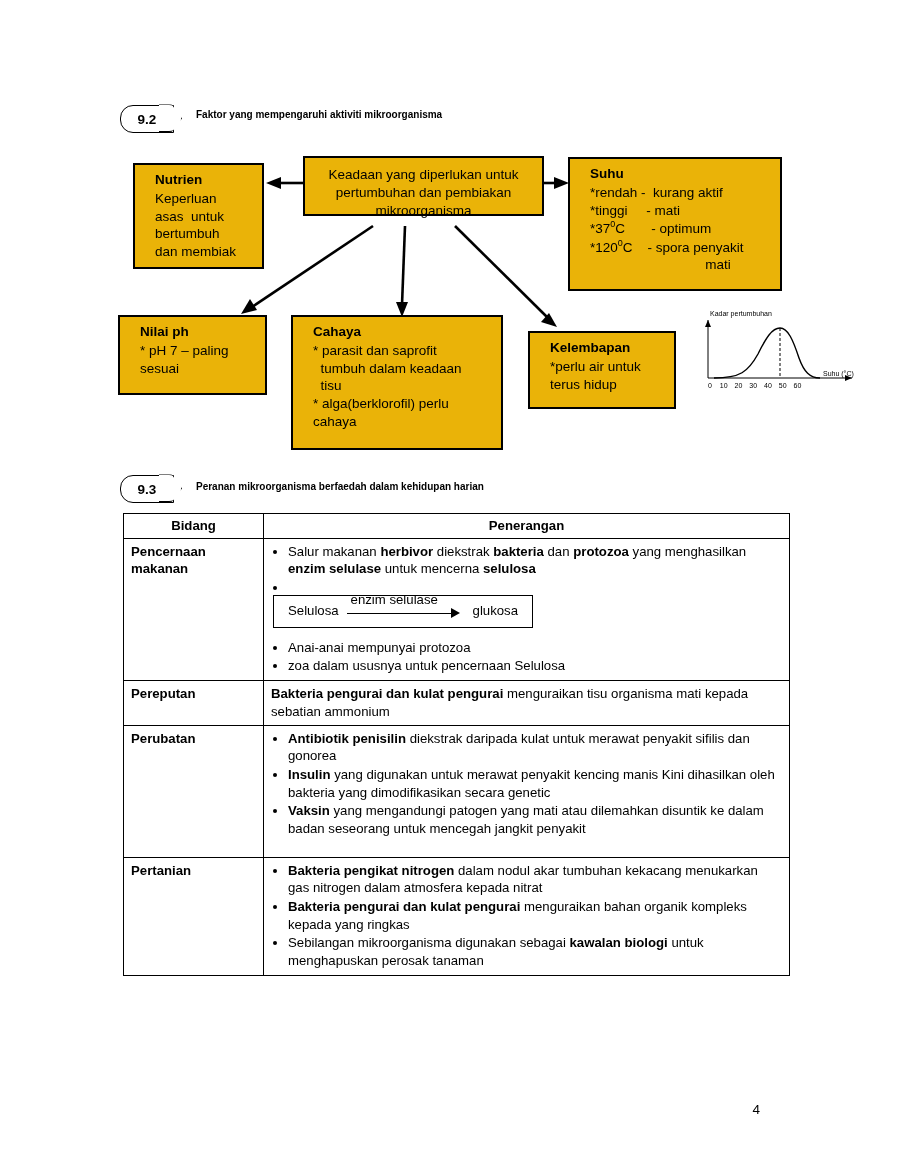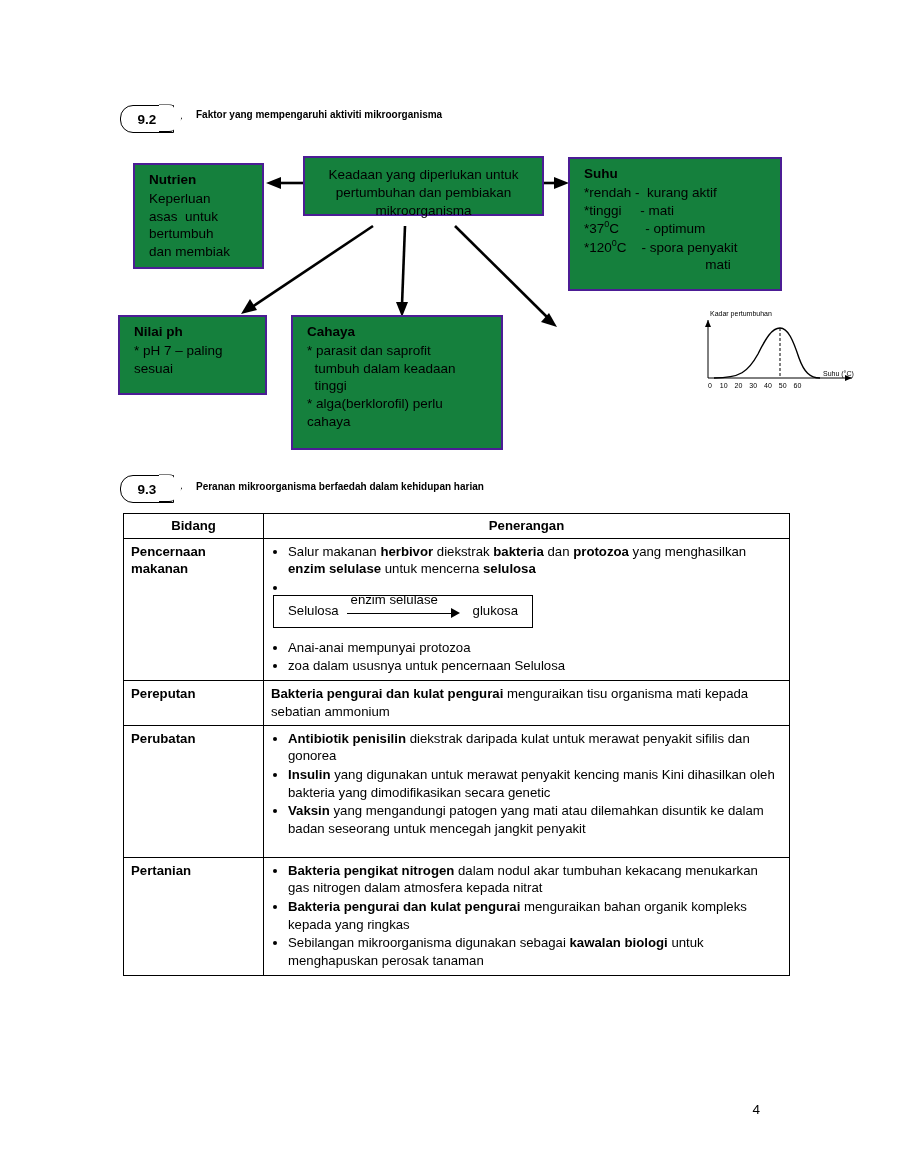--- a/index.html
+++ b/index.html
@@ -39,24 +39,24 @@
   }
   .badge span{position:relative;z-index:2;}
   .sec-title{
     position:absolute;
     font-size:10px;font-weight:bold;
   }
 
   
   .box{
     position:absolute;
-    border:2px solid #4c1d95;
-    background:#15803d;
+    border:2px solid #000000;
+    background:#eab308;
     box-sizing:border-box;
-    padding:6px 14px;
+    padding:6px 20px;
     font-size:13.5px;
     line-height:1.32;
   }
   .box .bt{font-weight:bold;display:block;margin-bottom:1px;}
   .box .ln{display:block;white-space:pre;}
 
   .center-box{
     text-align:center;
     font-size:13.5px;
     line-height:1.33;
@@ -167,25 +167,30 @@
   <div class="box" style="left:118px;top:315px;width:149px;height:80px;">
     <span class="bt">Nilai ph</span>
     <span class="ln">* pH 7 – paling</span>
     <span class="ln">sesuai</span>
   </div>
 
   <div class="box" style="left:291px;top:315px;width:212px;height:135px;">
     <span class="bt">Cahaya</span>
     <span class="ln">* parasit dan saprofit</span>
     <span class="ln">  tumbuh dalam keadaan</span>
-    <span class="ln">  tinggi</span>
+    <span class="ln">  tisu</span>
     <span class="ln">* alga(berklorofil) perlu</span>
     <span class="ln">cahaya</span>
   </div>
 
+  <div class="box" style="left:528px;top:331px;width:148px;height:78px;">
+    <span class="bt">Kelembapan</span>
+    <span class="ln">*perlu air untuk</span>
+    <span class="ln">terus hidup</span>
+  </div>
 
   <div class="mini-chart" style="left:700px;top:310px;width:175px;height:90px;">
     <div class="lbl" style="left:10px;top:0px;">Kadar pertumbuhan</div>
     <svg width="175" height="90">
       <line x1="8" y1="10" x2="8" y2="68" stroke="#000" stroke-width="1"></line>
       <line x1="8" y1="68" x2="152" y2="68" stroke="#000" stroke-width="1"></line>
       <polygon points="152,68 145,65 145,71" fill="#000"></polygon>
       <polygon points="8,10 5,17 11,17" fill="#000"></polygon>
       <path d="M14,68 C40,68 48,62 58,44 C66,28 72,18 80,18 C88,18 93,30 99,48 C104,62 110,68 120,68" fill="none" stroke="#000" stroke-width="1.4"></path>
       <line x1="80" y1="18" x2="80" y2="68" stroke="#000" stroke-width="1" stroke-dasharray="3,2"></line>

